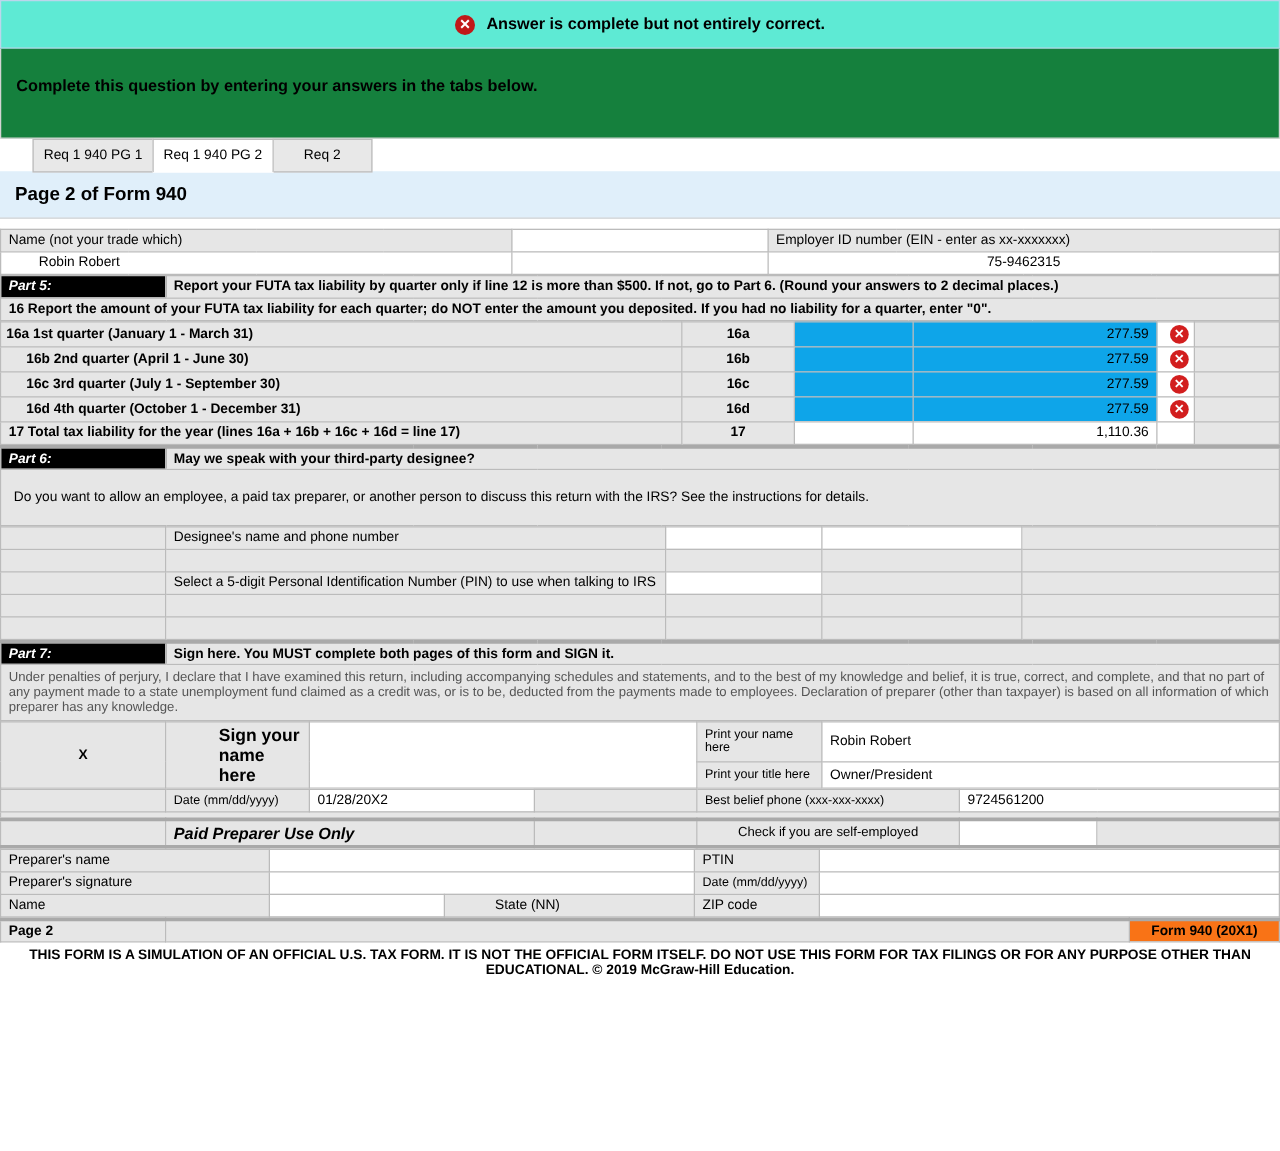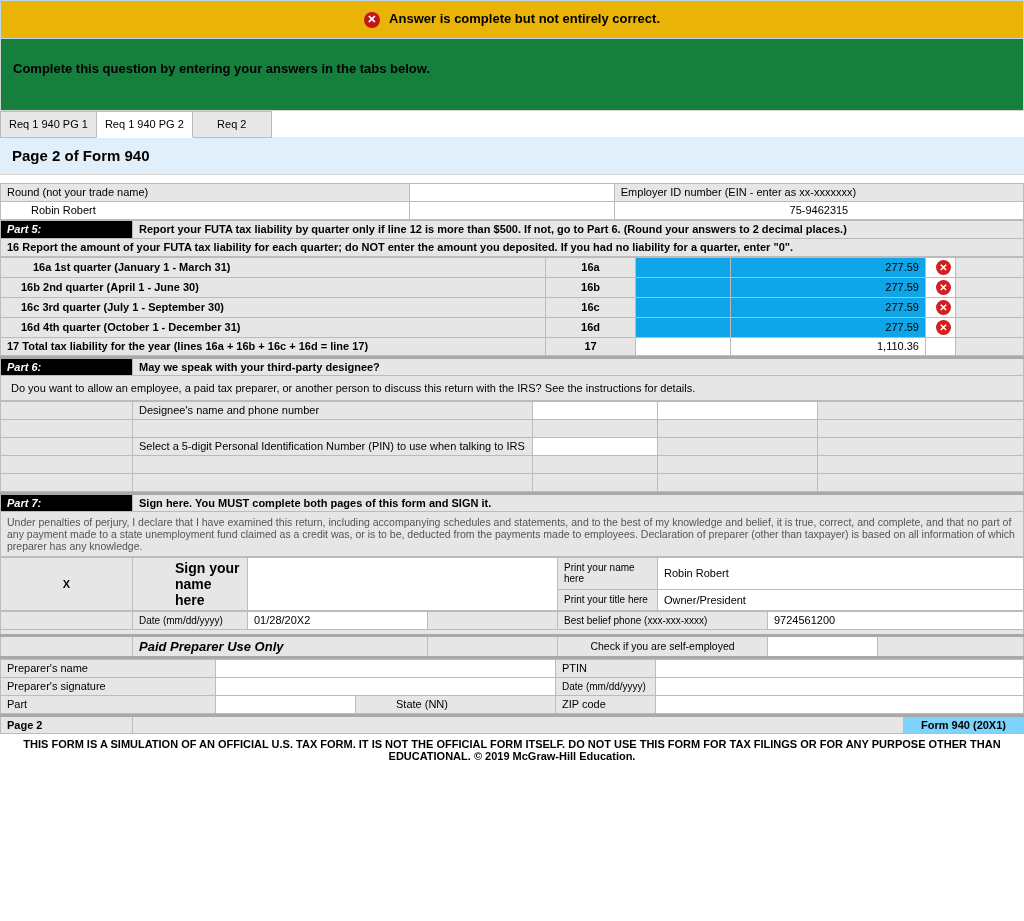--- a/index.html
+++ b/index.html
@@ -1,19 +1,19 @@
 <!DOCTYPE html>
 <html><head>
 <meta charset="utf-8">
 <style>
   * { box-sizing: border-box; }
   body { margin: 0; font-family: Arial, Helvetica, sans-serif; font-size: 11.5px; color: #000; background: #fff; }
   .page { width: 1024px; margin: 0 auto; }
   .alert-bar {
-    background: #eab308;
+    background: #5eead4;
     border: 1px solid #bcd6eb;
     padding: 10px;
     text-align: center;
     font-weight: bold;
     font-size: 13px;
   }
   .alert-bar .xicon {
     display: inline-flex;
     align-items: center;
     justify-content: center;
@@ -31,20 +31,21 @@
     padding: 22px 12px 34px;
     font-weight: bold;
     font-size: 13px;
     border: 1px solid #d4d4d4;
     border-top: none;
   }
   
   .tabs {
     display: flex;
     background: #fff;
+    padding-left: 26px;
   }
   .tab {
     border: 1px solid #bbb;
     padding: 6px 8px;
     min-width: 80px;
     text-align: center;
     font-size: 11px;
     line-height: 1.2;
     background: #e8e8e8;
     cursor: pointer;
@@ -124,21 +125,21 @@
   <div class="tab">Req 1 940 PG 1</div>
   <div class="tab active">Req 1 940 PG 2</div>
   <div class="tab">Req 2</div>
 </div>
 
 <div class="page-title">Page 2 of Form 940</div>
 
 <table class="form" style="margin-top:8px;">
   <tbody>
         <tr class="gray">
-    <td colspan="4">Round (not your trade name)</td>
+    <td colspan="4">Name (not your trade which)</td>
     <td colspan="2" style="background:#fff;"></td>
     <td colspan="4">Employer ID number (EIN - enter as xx-xxxxxxx)</td>
   </tr>
   <tr>
     <td colspan="4" style="padding-left:30px;">Robin Robert</td>
     <td colspan="2"></td>
     <td colspan="4" class="center">75-9462315</td>
   </tr>
 </tbody>
     </table>
@@ -159,21 +160,21 @@
   <colgroup>
     <col style="width:545px">
         <col style="width:90px">
         <col style="width:95px">
         <col style="width:195px">
         <col style="width:30px">
         <col>
   </colgroup>
   <tbody>
         <tr class="gray">
-    <td class="bold" style="padding-left:32px;">16a   1st quarter (January 1 - March 31)</td>
+    <td class="bold" style="padding-left:4px;">16a   1st quarter (January 1 - March 31)</td>
     <td class="bold center">16a</td>
     <td class="input-blank-pink"></td>
     <td class="right input-blank-pink"><span>277.59</span></td>
     <td style="background:#fff;border-left:none;"><span class="wrongmark">✕</span></td>
     <td></td>
   </tr>
   <tr class="gray">
     <td class="bold" style="padding-left:20px;">16b  2nd quarter (April 1 - June 30)</td>
     <td class="bold center">16b</td>
     <td class="input-blank-pink"></td>
@@ -208,21 +209,21 @@
 </tbody>
     </table>
 
 <table class="form">
   <tbody>
         <tr class="gray thickline">
     <td class="partlabel">Part 6:</td>
     <td colspan="9" class="bold">May we speak with your third-party designee?</td>
   </tr>
   <tr class="gray">
-    <td colspan="10" style="padding:6px 10px;margin-top:14px;">Do you want to allow an employee, a paid tax preparer, or another person to discuss this return with the IRS?  See the instructions for details.</td>
+    <td colspan="10" style="padding:16px 10px;margin-top:14px;">Do you want to allow an employee, a paid tax preparer, or another person to discuss this return with the IRS?  See the instructions for details.</td>
   </tr>
 </tbody>
     </table>
 <table class="form">
   <colgroup>
     <col style="width:132px">
         <col style="width:400px">
         <col style="width:125px">
         <col style="width:160px">
         <col>
@@ -347,39 +348,39 @@
     <td>PTIN</td>
     <td class="input-blank"></td>
   </tr>
   <tr class="gray">
     <td>Preparer's signature</td>
     <td class="input-blank" colspan="2"></td>
     <td style="font-size:10px;">Date (mm/dd/yyyy)</td>
     <td class="input-blank"></td>
   </tr>
   <tr class="gray">
-    <td>Part</td>
+    <td>Name</td>
     <td class="input-blank"></td>
     <td style="padding-left:40px;">State (NN)</td>
     <td>ZIP code</td>
     <td class="input-blank"></td>
   </tr>
 </tbody>
     </table>
 
 <table class="form thickline">
   <colgroup>
         <col style="width:132px">
         <col>
         <col style="width:120px">
       </colgroup>
   <tbody>
         <tr class="gray">
     <td class="bold">Page 2</td>
     <td></td>
-    <td class="bold center" style="background:#7dd3fc;">Form 940 (20X1)</td>
+    <td class="bold center" style="background:#f97316;">Form 940 (20X1)</td>
   </tr>
 </tbody>
     </table>
 
 <div class="disclaim">THIS FORM IS A SIMULATION OF AN OFFICIAL U.S. TAX FORM. IT IS NOT THE OFFICIAL FORM ITSELF. DO NOT USE THIS FORM FOR TAX FILINGS OR FOR ANY PURPOSE OTHER THAN EDUCATIONAL. © 2019 McGraw-Hill Education.</div>
 
 </div>
 
 </body></html>

